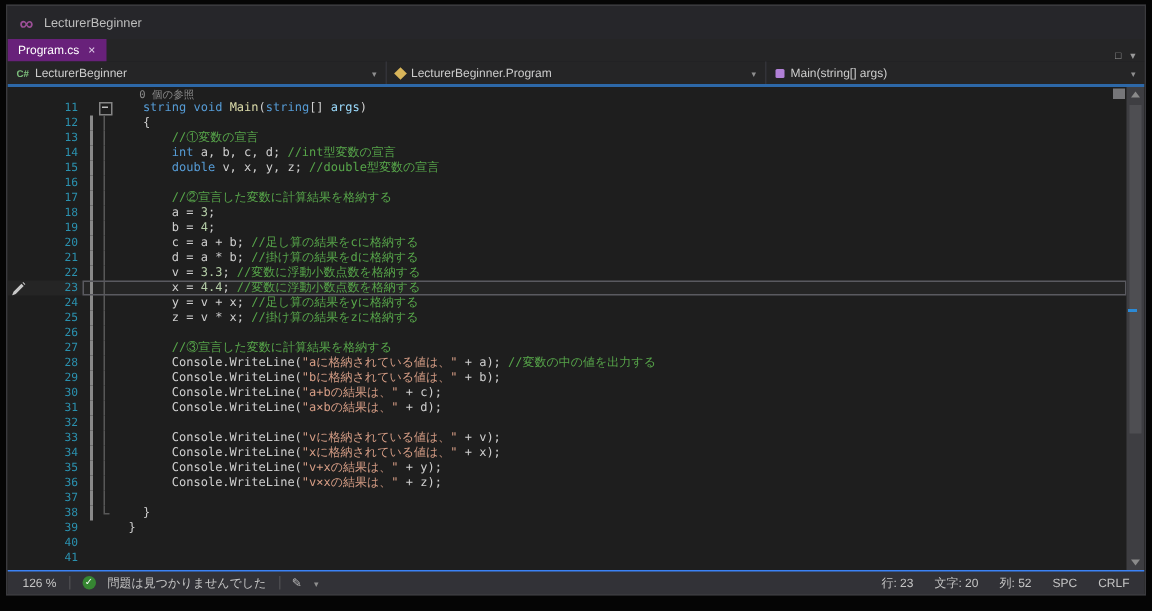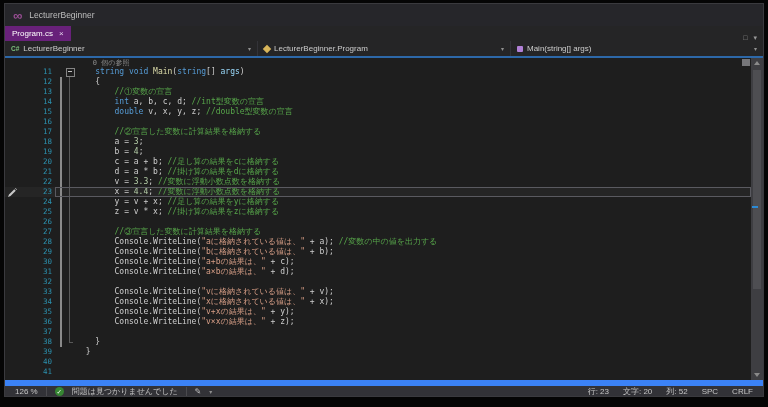--- a/index.html
+++ b/index.html
@@ -73,21 +73,21 @@
   
   .vscroll { position:absolute; top:0; right:0; bottom:0; width:12px; background:#3E3E42; }
   .sb-up, .sb-down { position:absolute; left:3px; width:0; height:0;
                      border-left:3px solid transparent; border-right:3px solid transparent; }
   .sb-up { top:3px; border-bottom:4px solid #8A8A8A; }
   .sb-down { bottom:3px; border-top:4px solid #8A8A8A; }
   .sb-thumb { position:absolute; left:2px; right:2px; top:12px; height:68%; background:#4E4E52; }
   .sb-caret { position:absolute; left:1px; width:6px; height:2px; top:46%; background:#2B8AD6; }
 
   
-  .statusbar { height:16px; background:var(--statusbar_bg,#323237); border-top:6px solid #3b82f6;
+  .statusbar { height:16px; background:var(--statusbar_bg,#323237); border-top:1px solid #3b82f6;
                display:flex; align-items:center; gap:8px; padding:0 10px; flex:none;
                color:#C5C5C5; font-size:8px; white-space:nowrap; }
   .sep { width:1px; height:9px; background:#4A4A4E; flex:none; }
   .check { width:9px; height:9px; border-radius:50%; background:#368632; color:#FFFFFF;
            font-size:6.5px; line-height:9px; text-align:center; flex:none; }
   .st-pencil { color:#BBBBBB; font-size:8px; }
   .st-chev { color:#8F8F8F; font-size:6px; }
   .status-right { margin-left:auto; display:flex; align-items:center; gap:14px;justify-content:space-between; }
 </style>
 </head>

